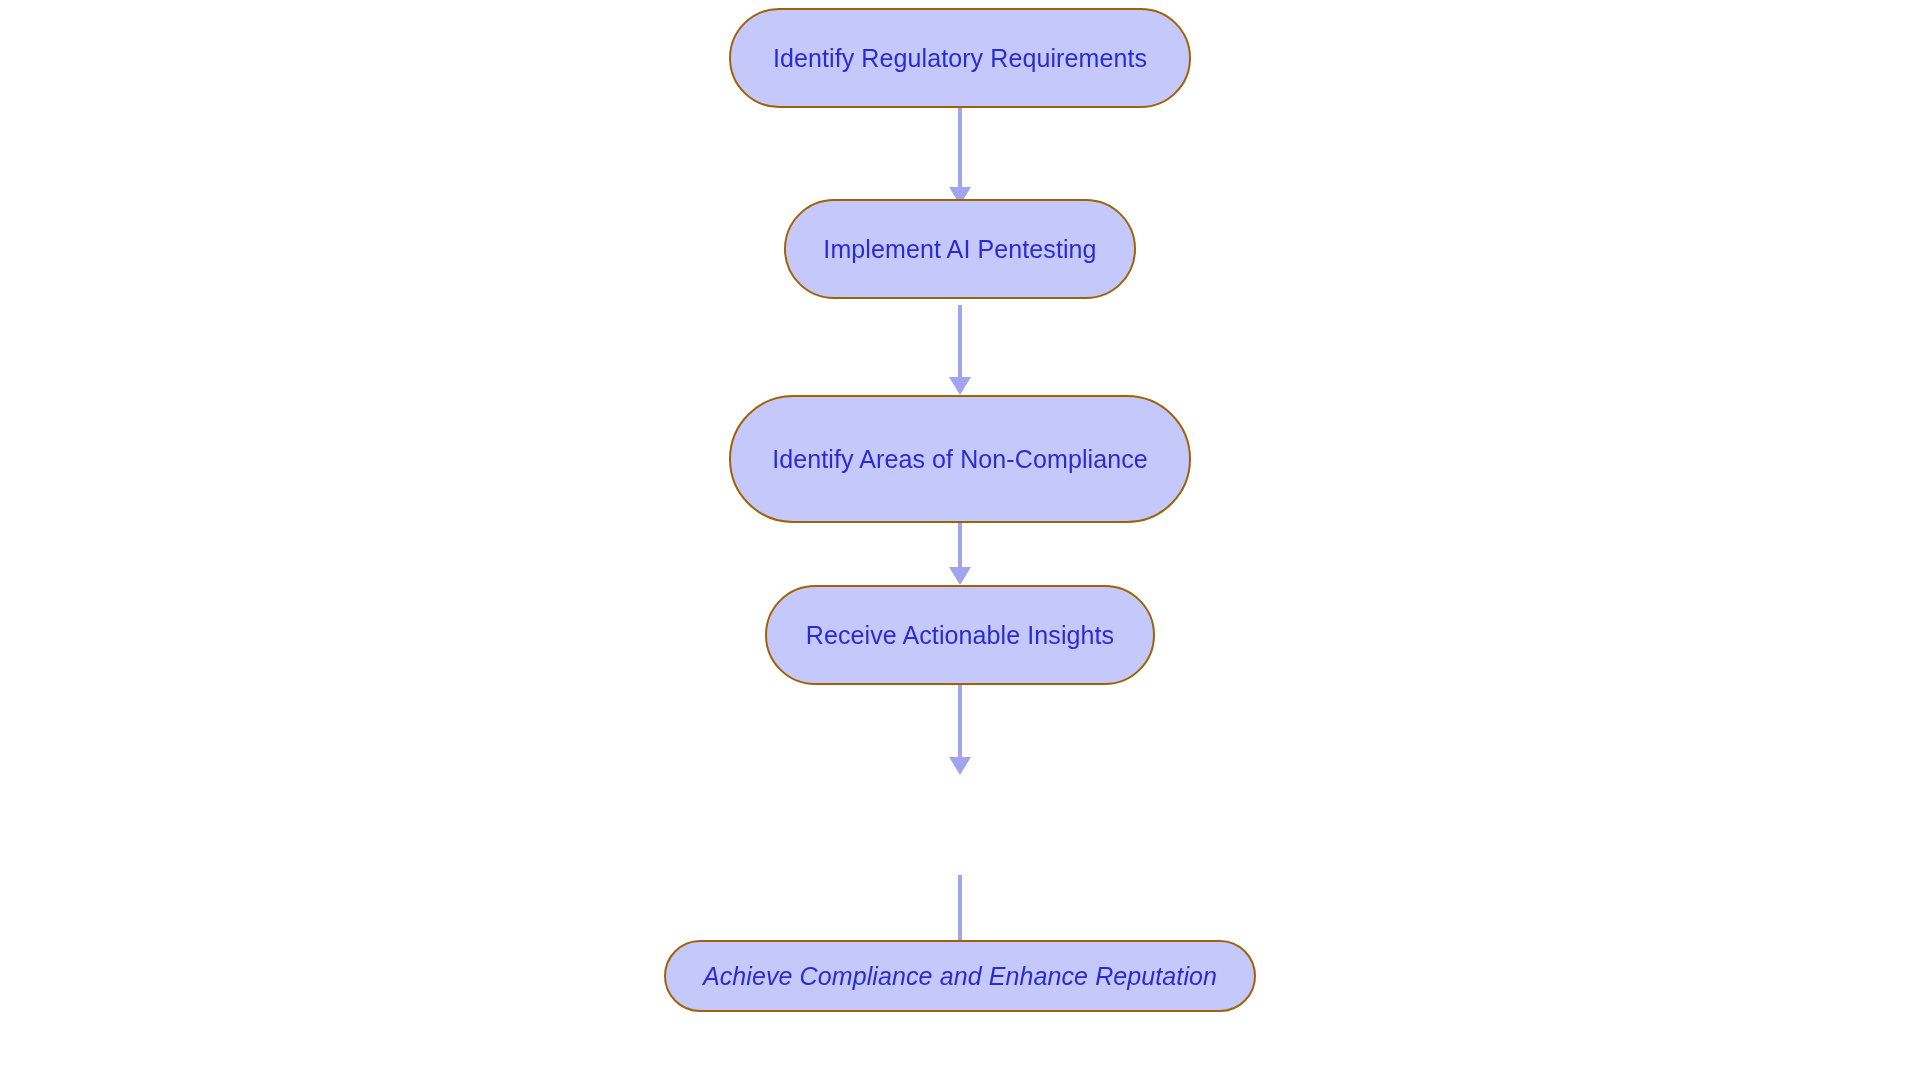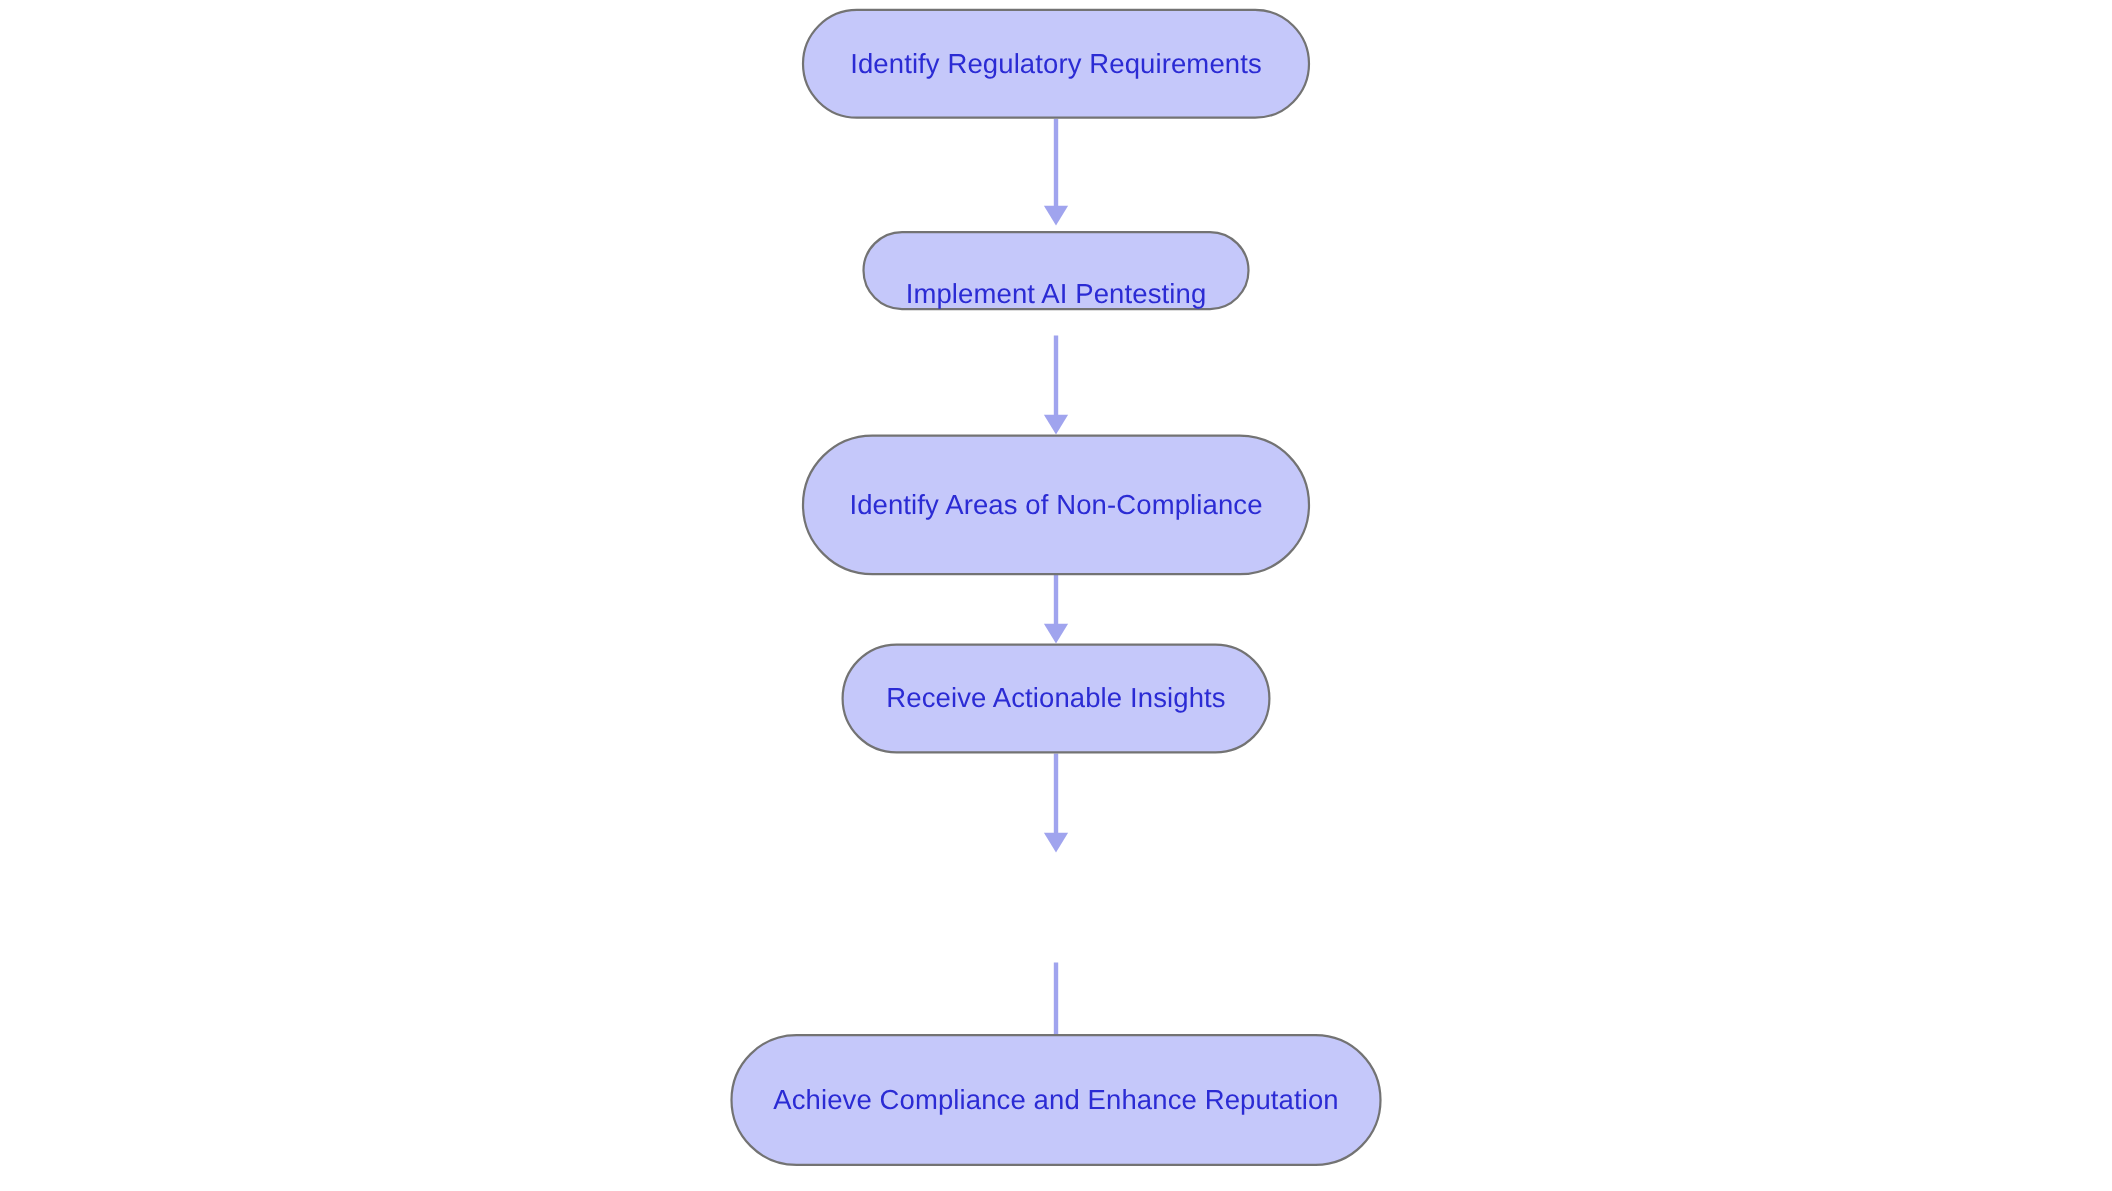--- a/index.html
+++ b/index.html
@@ -22,21 +22,21 @@
     background: #ffffff;
   }
 
   .flow-node {
     position: absolute;
     box-sizing: border-box;
     display: flex;
     align-items: center;
     justify-content: center;
     background: #c5c8fa;
-    border: 2px solid #737373;
+    border: 2px solid #a16207;
     border-radius: 9999px;
     height: 100px;
     transform: translateX(-50%);
     left: 960px;
   }
 
   .flow-node-label {
     color: #2b2bd4;
     font-size: 25px;
     font-weight: 400;
@@ -101,30 +101,30 @@
 
   <div class="flow-connector" style="top: 875px; height: 93px;">
     <div class="conn-line" style="height: 76px;"></div>
     <div class="conn-head"></div>
   </div>
 
   <div class="flow-node" style="top: 8px; width: 462px; height: 100px;">
     <span class="flow-node-label">Identify Regulatory Requirements</span>
   </div>
 
-  <div class="flow-node" style="top: 210px; width: 352px; height: 72px; align-items: flex-end;">
+  <div class="flow-node" style="top: 199px; width: 352px; height: 100px;">
     <span class="flow-node-label">Implement AI Pentesting</span>
   </div>
 
   <div class="flow-node" style="top: 395px; width: 462px; height: 128px;">
     <span class="flow-node-label">Identify Areas of Non-Compliance</span>
   </div>
 
   <div class="flow-node" style="top: 585px; width: 390px; height: 100px;">
     <span class="flow-node-label">Receive Actionable Insights</span>
   </div>
 
 
-  <div class="flow-node" style="top: 940px; width: 592px; height: 120px;">
+  <div class="flow-node" style="top: 940px; width: 592px; height: 72px; font-style: italic;">
     <span class="flow-node-label">Achieve Compliance and Enhance Reputation</span>
   </div>
 
 </div>
 
 </body></html>

